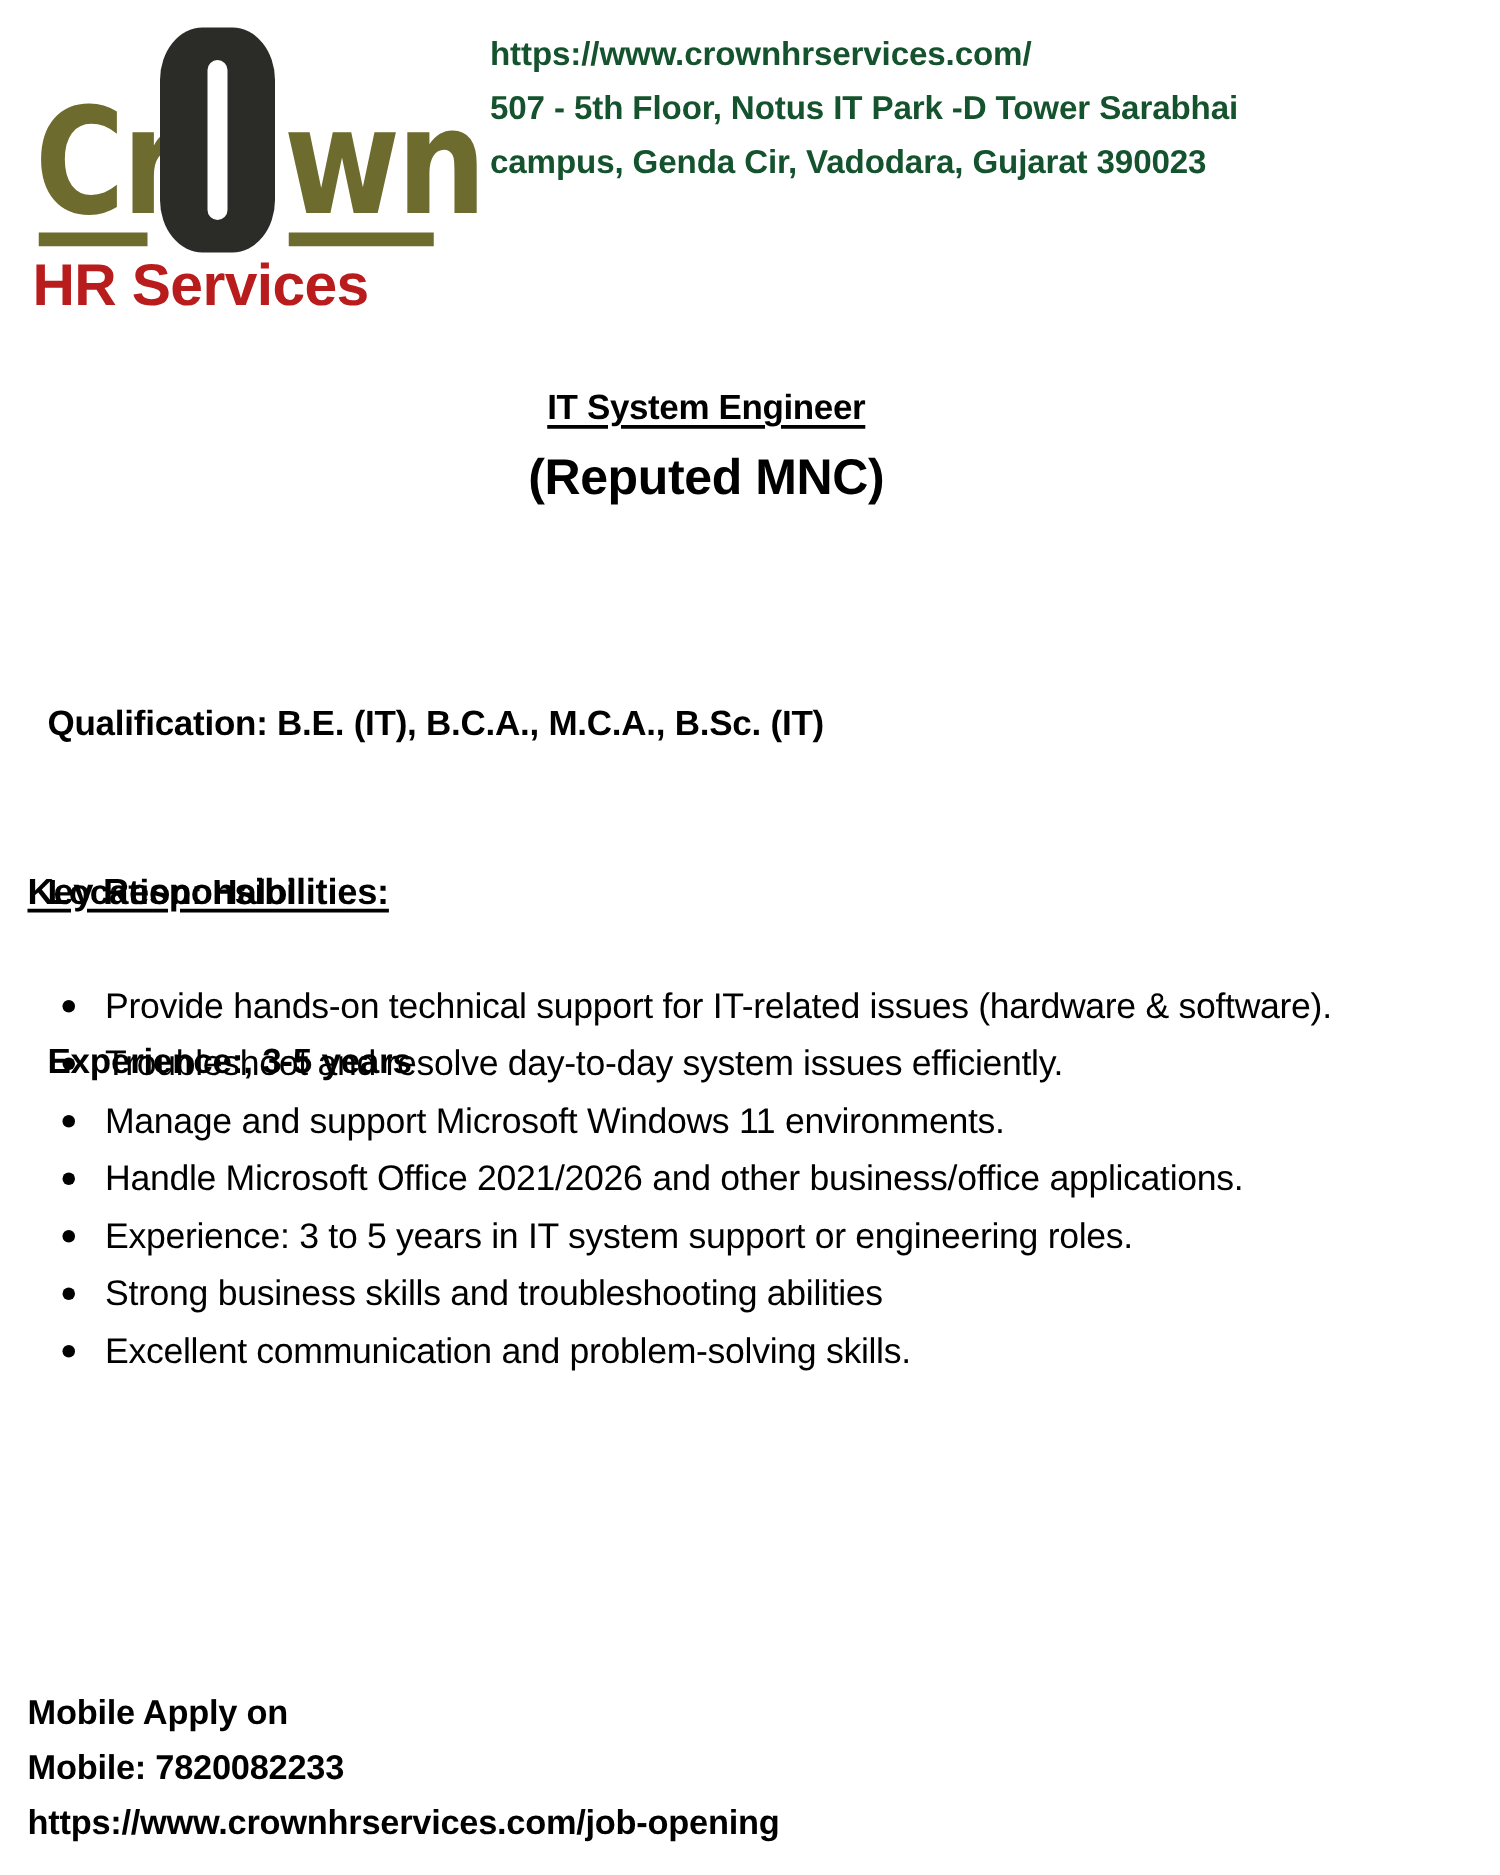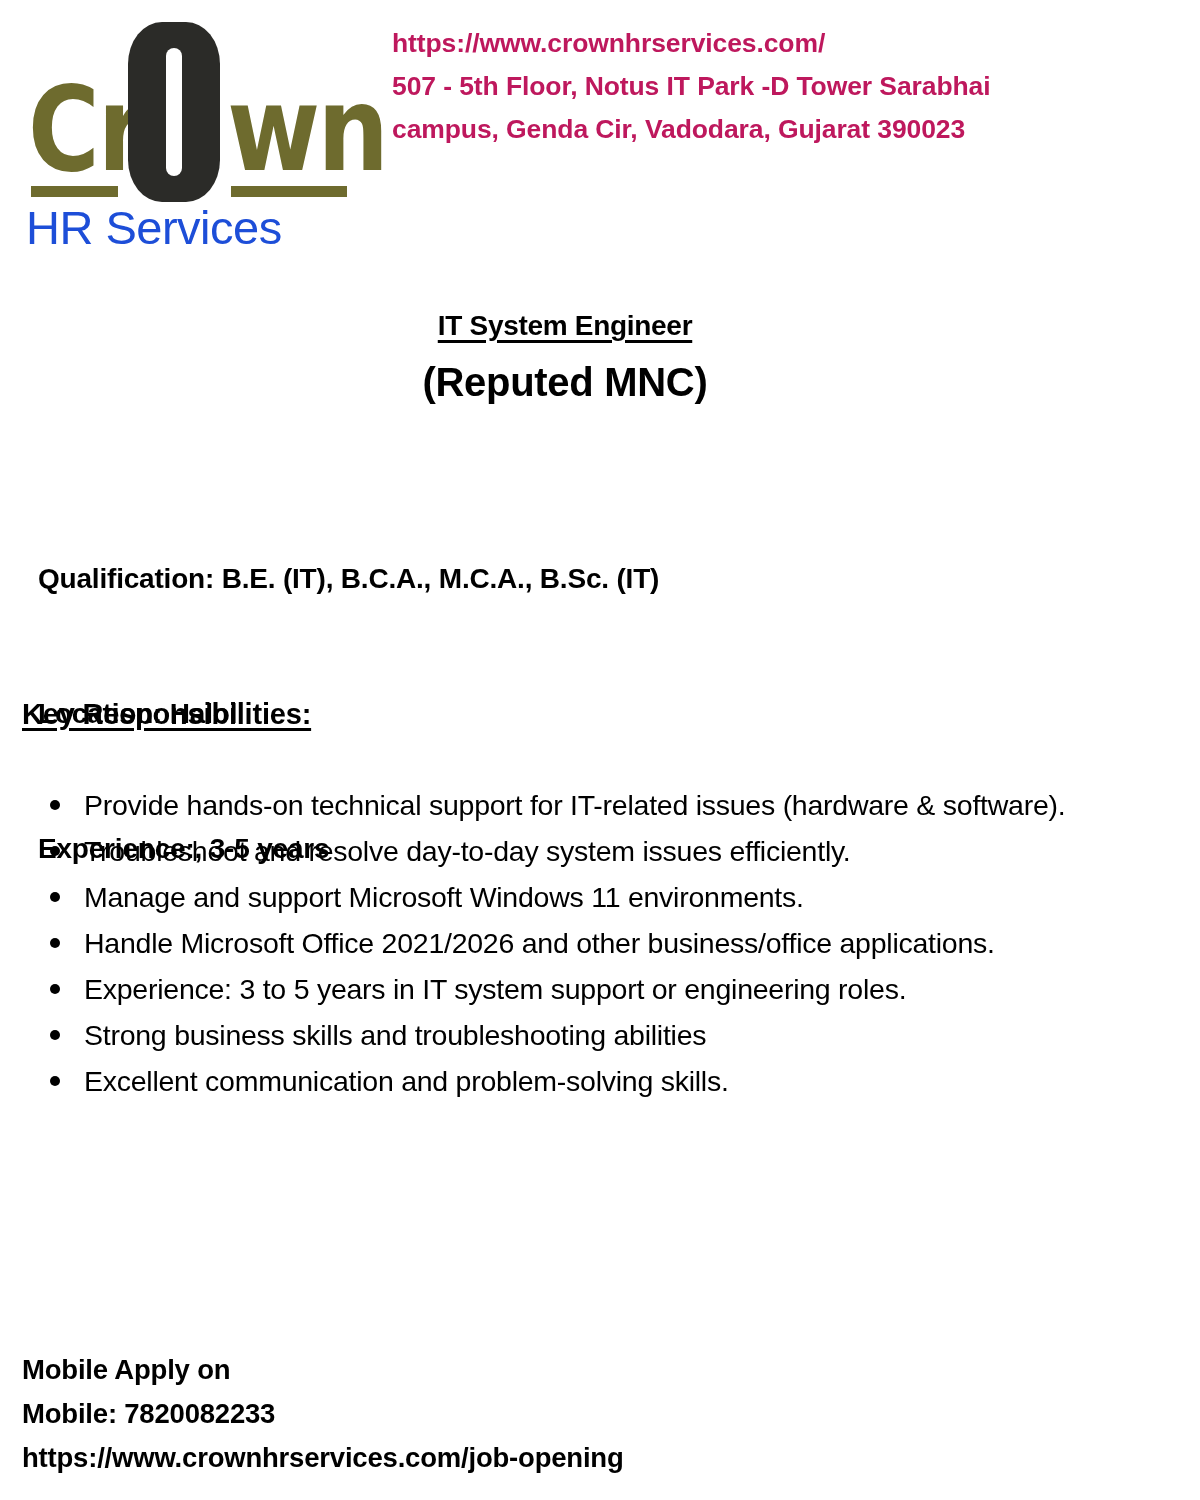--- a/index.html
+++ b/index.html
@@ -90,38 +90,38 @@
     top: 178px;
   }
   .logo-bar.left  { left: 17px;  width: 87px; }
   .logo-bar.right { left: 217px; width: 116px; }
 
   .logo-sub {
     position: absolute;
     left: 12px;
     top: 196px;
     font-family: "Liberation Sans", sans-serif;
-    font-weight: normal;
+    font-weight: bold;
     font-size: 47px;
     line-height: 1;
     letter-spacing: -0.5px;
-    color: #1d4ed8;
+    color: #b91c1c;
   }
 
   
   .address {
     position: absolute;
     left: 392px;
     top: 22px;
     width: 790px;
     font-size: 26.5px;
     font-weight: bold;
     line-height: 43px;
     letter-spacing: -0.1px;
-    color: #be185d;
+    color: #14532d;
   }
   .address div { white-space: nowrap; }
 
   
   .title-block {
     position: absolute;
     top: 298px;
     left: 0;
     width: 1130px;
     text-align: center;

